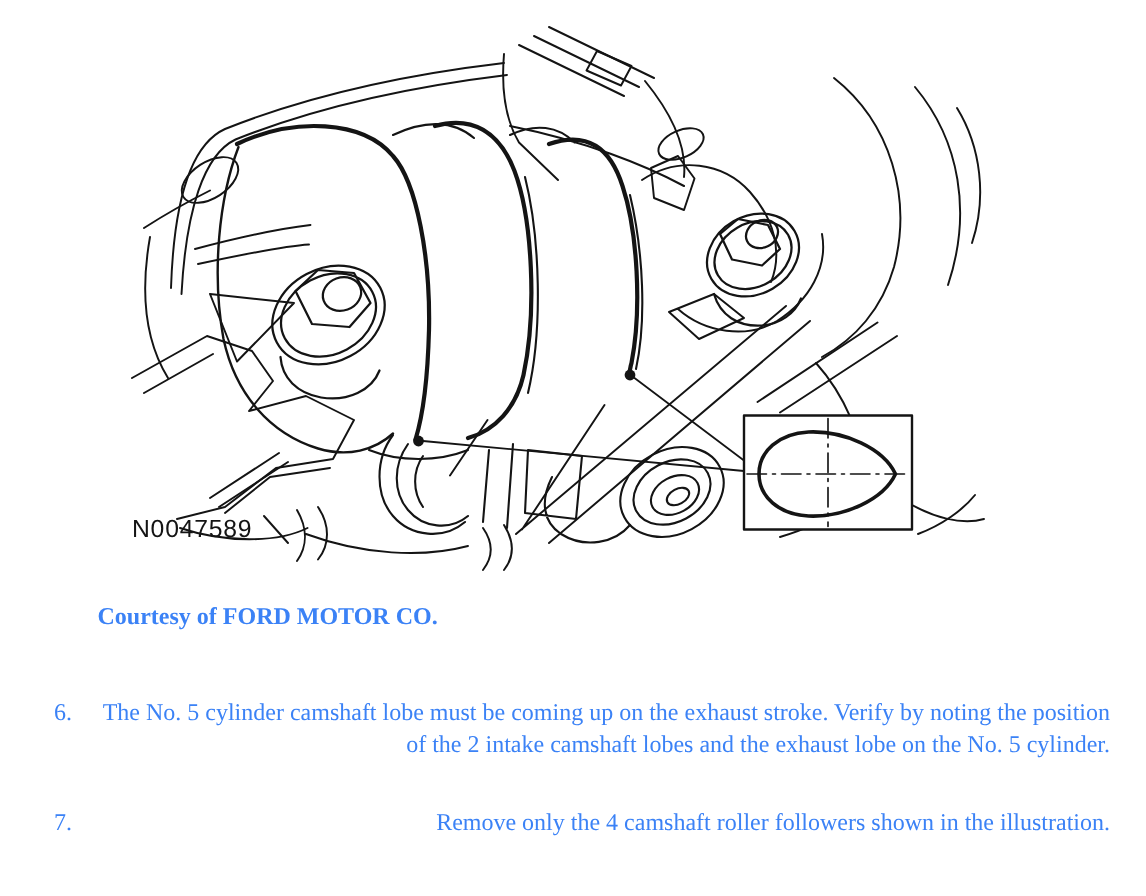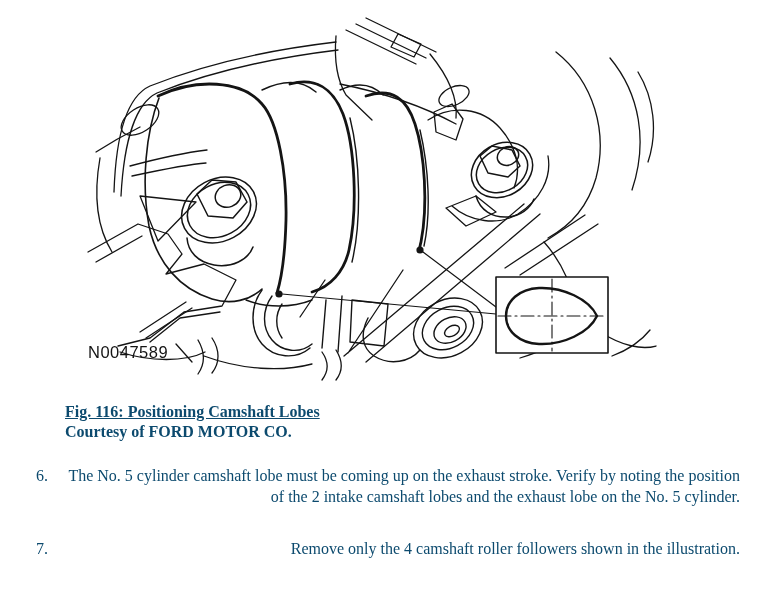--- a/index.html
+++ b/index.html
@@ -1,18 +1,18 @@
 <!DOCTYPE html>
 <html><head>
 <meta charset="utf-8">
 <style>
   html,body{margin:0;padding:0;background:#ffffff;}
   .page{
     position:relative;width:764px;height:597px;background:#ffffff;
-    font-family:"Liberation Serif",serif;color:#0c4a6e;overflow:hidden;
+    font-family:"Liberation Serif",serif;color:#3b82f6;overflow:hidden;
   }
   .illustration{position:absolute;left:0;top:0;width:764px;height:384px;}
   .illustration svg{display:block;}
   .caption{position:absolute;left:65px;top:402px;font-size:16px;line-height:20px;font-weight:bold;}
   .caption .cap-title{text-decoration:underline;}
   .step{position:absolute;left:36px;font-size:16px;line-height:20.5px;display:flex;}
   .step .num{flex:none;width:26px;}
   .step .txt{width:678px;text-align:right;}
   .step-6{top:466px;}
   .step-7{top:539px;}
@@ -143,21 +143,20 @@
         <path stroke-width="2.4" d="
           M506,316 C506,301 519,289 539,288 C563,287 589,299 597,316
           C589,333 563,345 539,344 C519,343 506,331 506,316 Z"></path>
       </g>
 
       <text x="88" y="358" fill="#141414" stroke="none" font-family="Liberation Sans, sans-serif" font-size="16.5" letter-spacing="0.5">N0047589</text>
     </svg>
   </div>
 
   <div class="caption">
-    <div class="cap-title">Fig. 116: Positioning Camshaft Lobes</div>
     <div class="cap-courtesy">Courtesy of FORD MOTOR CO.</div>
   </div>
 
   <div class="step step-6">
     <span class="num">6.</span>
     <span class="txt">The No. 5 cylinder camshaft lobe must be coming up on the exhaust stroke. Verify by noting the position of the 2 intake camshaft lobes and the exhaust lobe on the No. 5 cylinder.</span>
   </div>
 
   <div class="step step-7">
     <span class="num">7.</span>

